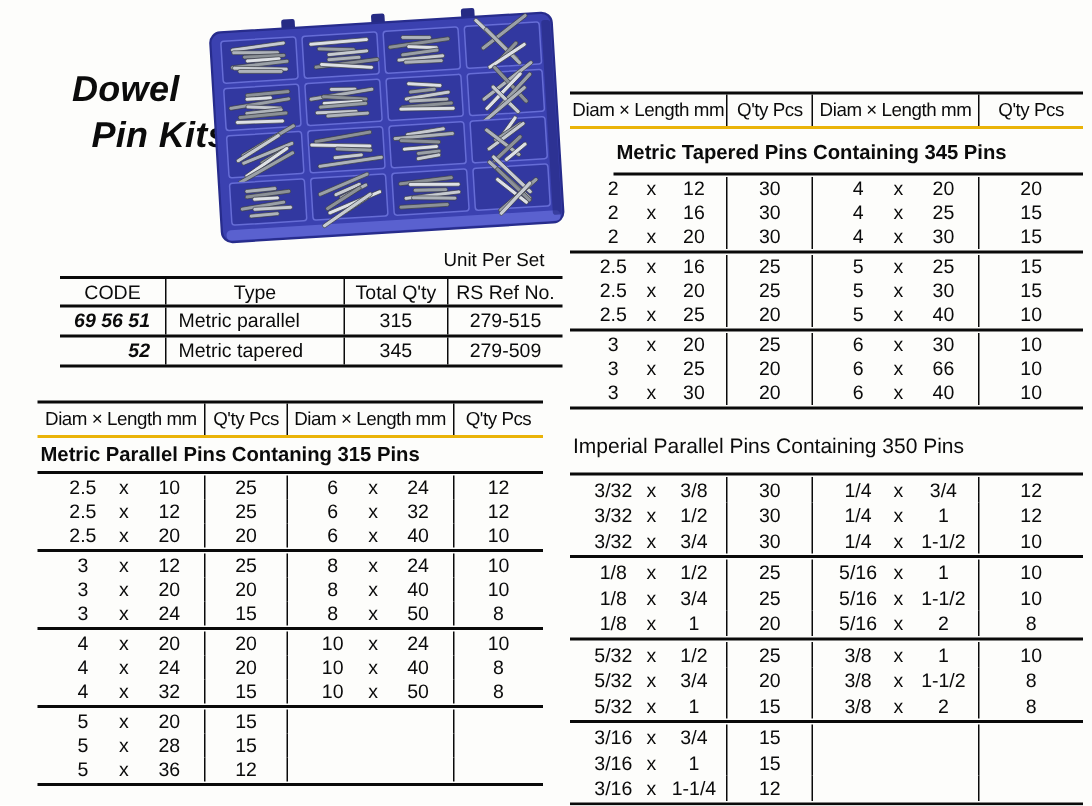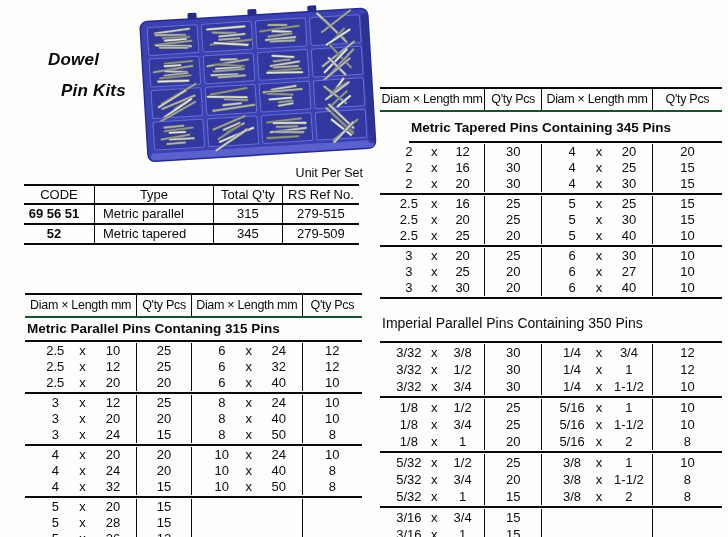--- a/index.html
+++ b/index.html
@@ -1,47 +1,47 @@
 <!DOCTYPE html>
 <html><head>
 <meta charset="utf-8">
 <style>
   html,body{margin:0;padding:0;background:#ffffff;}
   .sheet{position:relative;width:728px;height:537px;background:#fdfdfb;overflow:hidden;
          font-family:"Liberation Sans","DejaVu Sans",sans-serif;color:#0b0b0b;}
 
   
-  .title{position:absolute;left:48px;top:44px;font-size:17px;font-weight:bold;font-style:italic;
+  .title{position:absolute;left:48px;top:44px;font-size:24px;font-weight:bold;font-style:italic;
          line-height:31px;letter-spacing:.2px;}
   .title .t2{margin-left:13px;}
 
   
   .case-wrap{position:absolute;left:134px;top:2px;width:246px;height:170px;}
 
   
   .unitper{position:absolute;left:230px;top:166px;width:133px;text-align:right;font-size:12.5px;}
 
   
-  .code-table{position:absolute;left:24px;top:184px;width:335px;font-size:13px;}
+  .code-table{position:absolute;left:40px;top:184px;width:335px;font-size:13px;}
   .code-row{display:grid;grid-template-columns:21.2% 35.5% 20.6% auto;border-bottom:2px solid #0a0a0a;}
   .code-head{border-top:2px solid #0a0a0a;}
   .code-head .cc{height:15px;line-height:15px;text-align:center;font-weight:normal;padding:1px 0;}
   .cc{height:18px;line-height:18px;overflow:hidden;white-space:nowrap;}
   .code-row .cc:nth-child(-n+3){border-right:1.6px solid #0a0a0a;}
-  #code-body .c1{font-weight:bold;text-align:center;padding-right:10px;}
+  #code-body .c1{font-weight:bold;text-align:right;padding-right:10px;font-style:italic;}
   #code-body .c2{text-align:left;padding-left:8px;}
   #code-body .c3,#code-body .c4{text-align:center;}
 
   
   .pin-table{position:absolute;font-size:13px;}
   .pt-left{left:25px;top:267px;width:337px;--c1:33.3%;--c2:16.2%;--c3:32.9%;}
   .pt-right{left:380px;top:61px;width:342px;--c1:30.8%;--c2:16.6%;--c3:32.4%;}
 
   .pt-header{display:grid;grid-template-columns:var(--c1) var(--c2) var(--c3) auto;
-             border-top:2px solid #0a0a0a;border-bottom:2px solid #14532d;margin-top:26px;}
+             border-top:2px solid #0a0a0a;border-bottom:2px solid #eab308;}
   .pt-header .hc{height:21px;line-height:21px;text-align:center;font-size:12.5px;letter-spacing:-.3px;
                  white-space:nowrap;overflow:hidden;padding:0 1px;}
   .pt-header .hc:nth-child(-n+3){border-right:1.6px solid #0a0a0a;}
 
   .pt-title{font-weight:bold;font-size:13.5px;padding:3px 0 4px 2px;border-bottom:2px solid #0a0a0a;
             white-space:nowrap;}
   .pt-title.tall{padding:8px 0 6px 2px;margin-left:29px;}
 
   .pin-group{border-bottom:2px solid #0a0a0a;padding:1px 0;}
   .pin-row{display:grid;grid-template-columns:var(--c1) var(--c2) var(--c3) auto;height:16px;line-height:16px;}
@@ -520,21 +520,21 @@
           <div class="pin-row">
             <div class="cell size">
               <span class="dia">3</span>
               <span class="mul">x</span>
               <span class="len">25</span>
             </div>
             <div class="cell qty">20</div>
             <div class="cell size">
               <span class="dia">6</span>
               <span class="mul">x</span>
-              <span class="len">27</span>
+              <span class="len">66</span>
             </div>
             <div class="cell qty">10</div>
           </div>
           <div class="pin-row">
             <div class="cell size">
               <span class="dia">3</span>
               <span class="mul">x</span>
               <span class="len">30</span>
             </div>
             <div class="cell qty">20</div>

